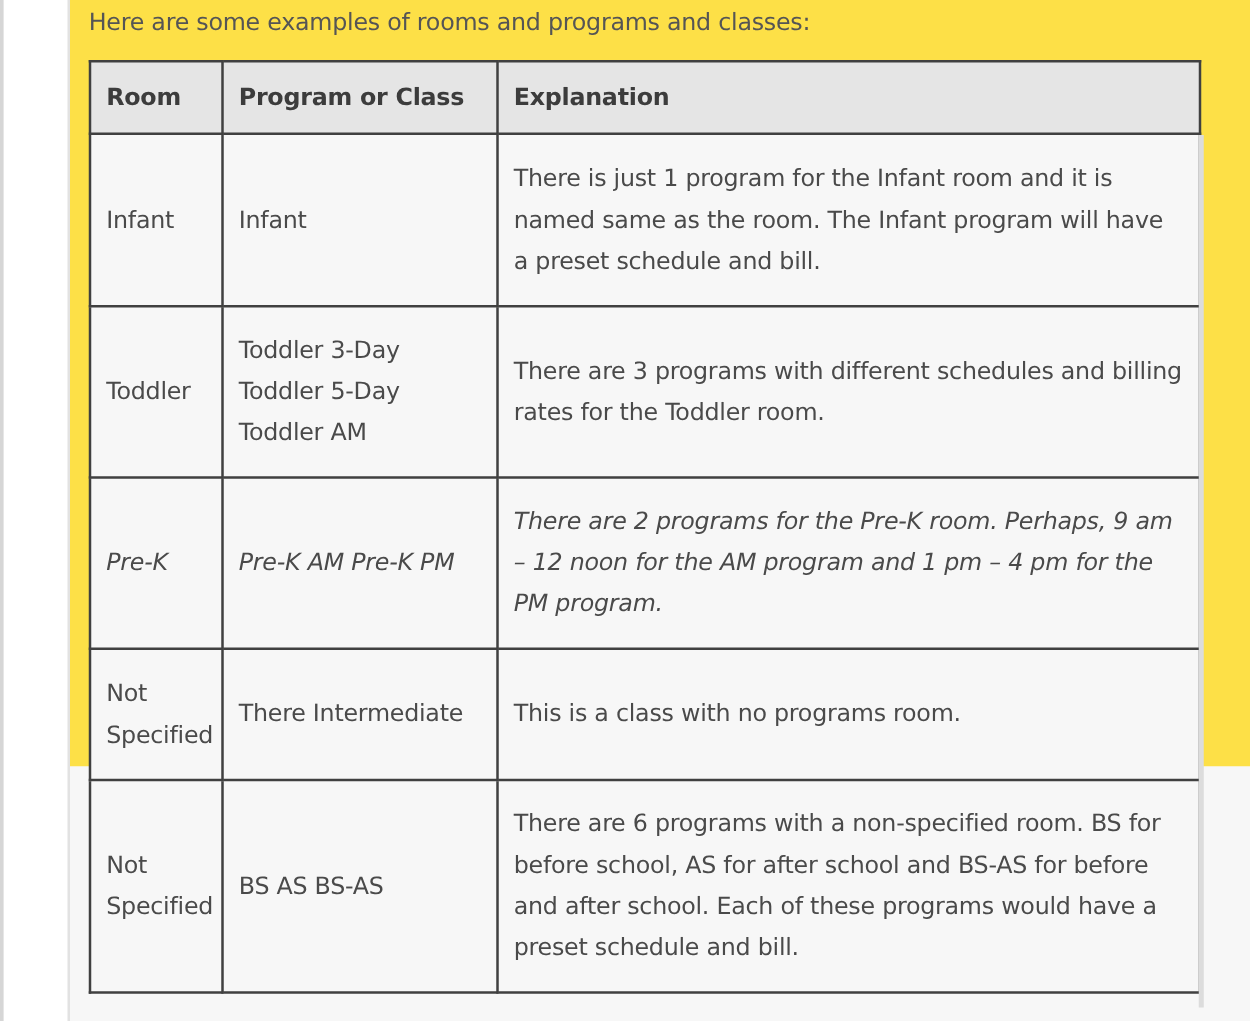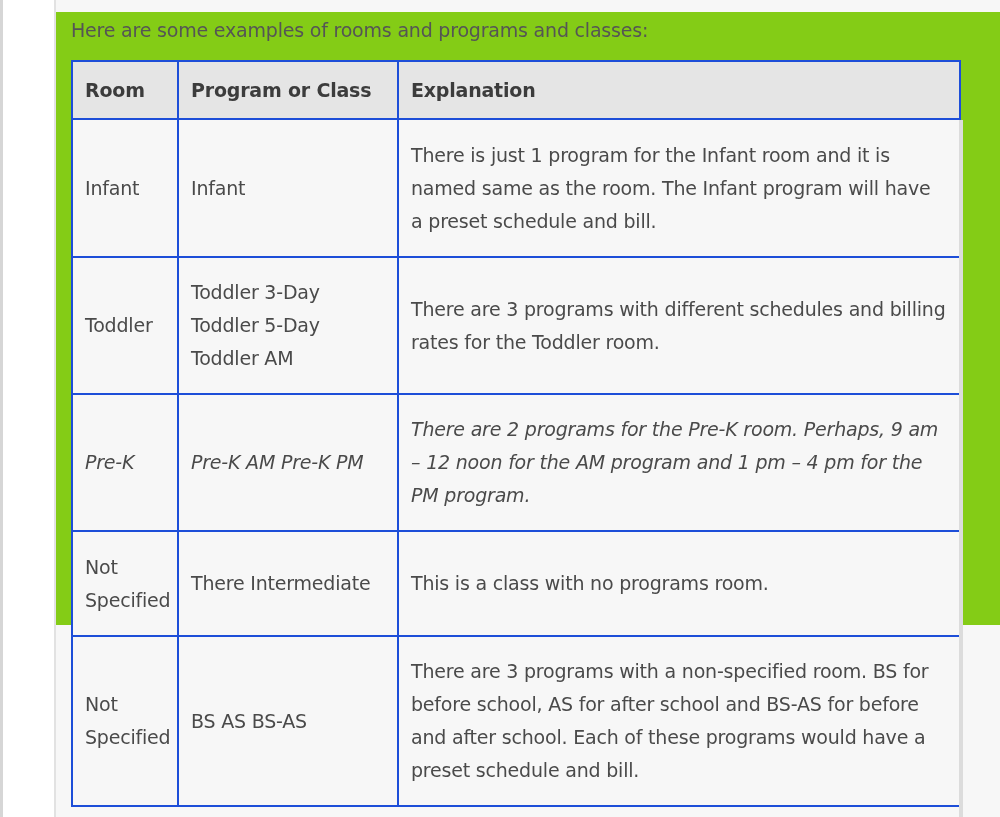--- a/index.html
+++ b/index.html
@@ -4,32 +4,32 @@
 <style>
   html, body { margin:0; padding:0; }
   body {
     width:1000px; height:817px; overflow:hidden; position:relative;
     background:#f7f7f7;
     font-family:"DejaVu Sans","Liberation Sans",sans-serif;
     color:#4a4a4a;
   }
   .outer-border { position:absolute; left:0; top:0; width:3px; height:817px; background:#d6d6d6; }
   .side-strip { position:absolute; left:3px; top:0; width:51px; height:817px; background:#ffffff; border-right:2px solid #e2e2e2; }
-  .content { position:absolute; left:56px; top:12px; width:944px; height:613px; background:#84cc16; }
+  .content { position:absolute; left:56px; top:0; width:944px; height:613px; background:#fde047; }
   .intro {
     position:absolute; left:15px; top:6px; margin:0;
     font-size:19px; line-height:24px; color:#555; letter-spacing:-0.2px;
   }
   .tbl-wrap { position:absolute; left:15px; top:48px; width:892px; }
   table {
     border-collapse:collapse; table-layout:fixed; width:888px;
     font-size:19px; color:#4a4a4a; letter-spacing:-0.2px;
   }
   col.c1 { width:106px; } col.c2 { width:220px; } col.c3 { width:562px; }
-  th, td { border:2px solid #1d4ed8; padding:0 12px; vertical-align:middle; text-align:left; }
+  th, td { border:2px solid #404040; padding:0 12px; vertical-align:middle; text-align:left; }
   th { background:#e5e5e5; height:56px; font-weight:bold; color:#3c3c3c; }
   td { background:#f7f7f7; line-height:33px; }
   tr.r1 td { height:136px; }
   tr.r2 td { height:135px; }
   tr.r3 td { height:135px;font-style:italic; }
   tr.r4 td { height:103px; }
   tr.r5 td { height:168px; }
   .scroll-track { position:absolute; left:888px; top:60px; width:4px; height:698px; background:#dcdcdc; }
   .line { display:block; }
 </style>
@@ -85,19 +85,19 @@
           <td>
               <span class="line">There Intermediate</span>
             </td>
           <td>This is a class with no programs room.</td>
         </tr>
         <tr class="r5">
           <td>Not Specified</td>
           <td>
               <span class="line">BS AS BS-AS</span>
             </td>
-          <td>There are 3 programs with a non-specified room. BS for before school, AS for after school and BS-AS for before and after school. Each of these programs would have a preset schedule and bill.</td>
+          <td>There are 6 programs with a non-specified room. BS for before school, AS for after school and BS-AS for before and after school. Each of these programs would have a preset schedule and bill.</td>
         </tr>
       </tbody>
     </table>
     <div class="scroll-track"></div>
   </div>
 </div>
 
 </body></html>

